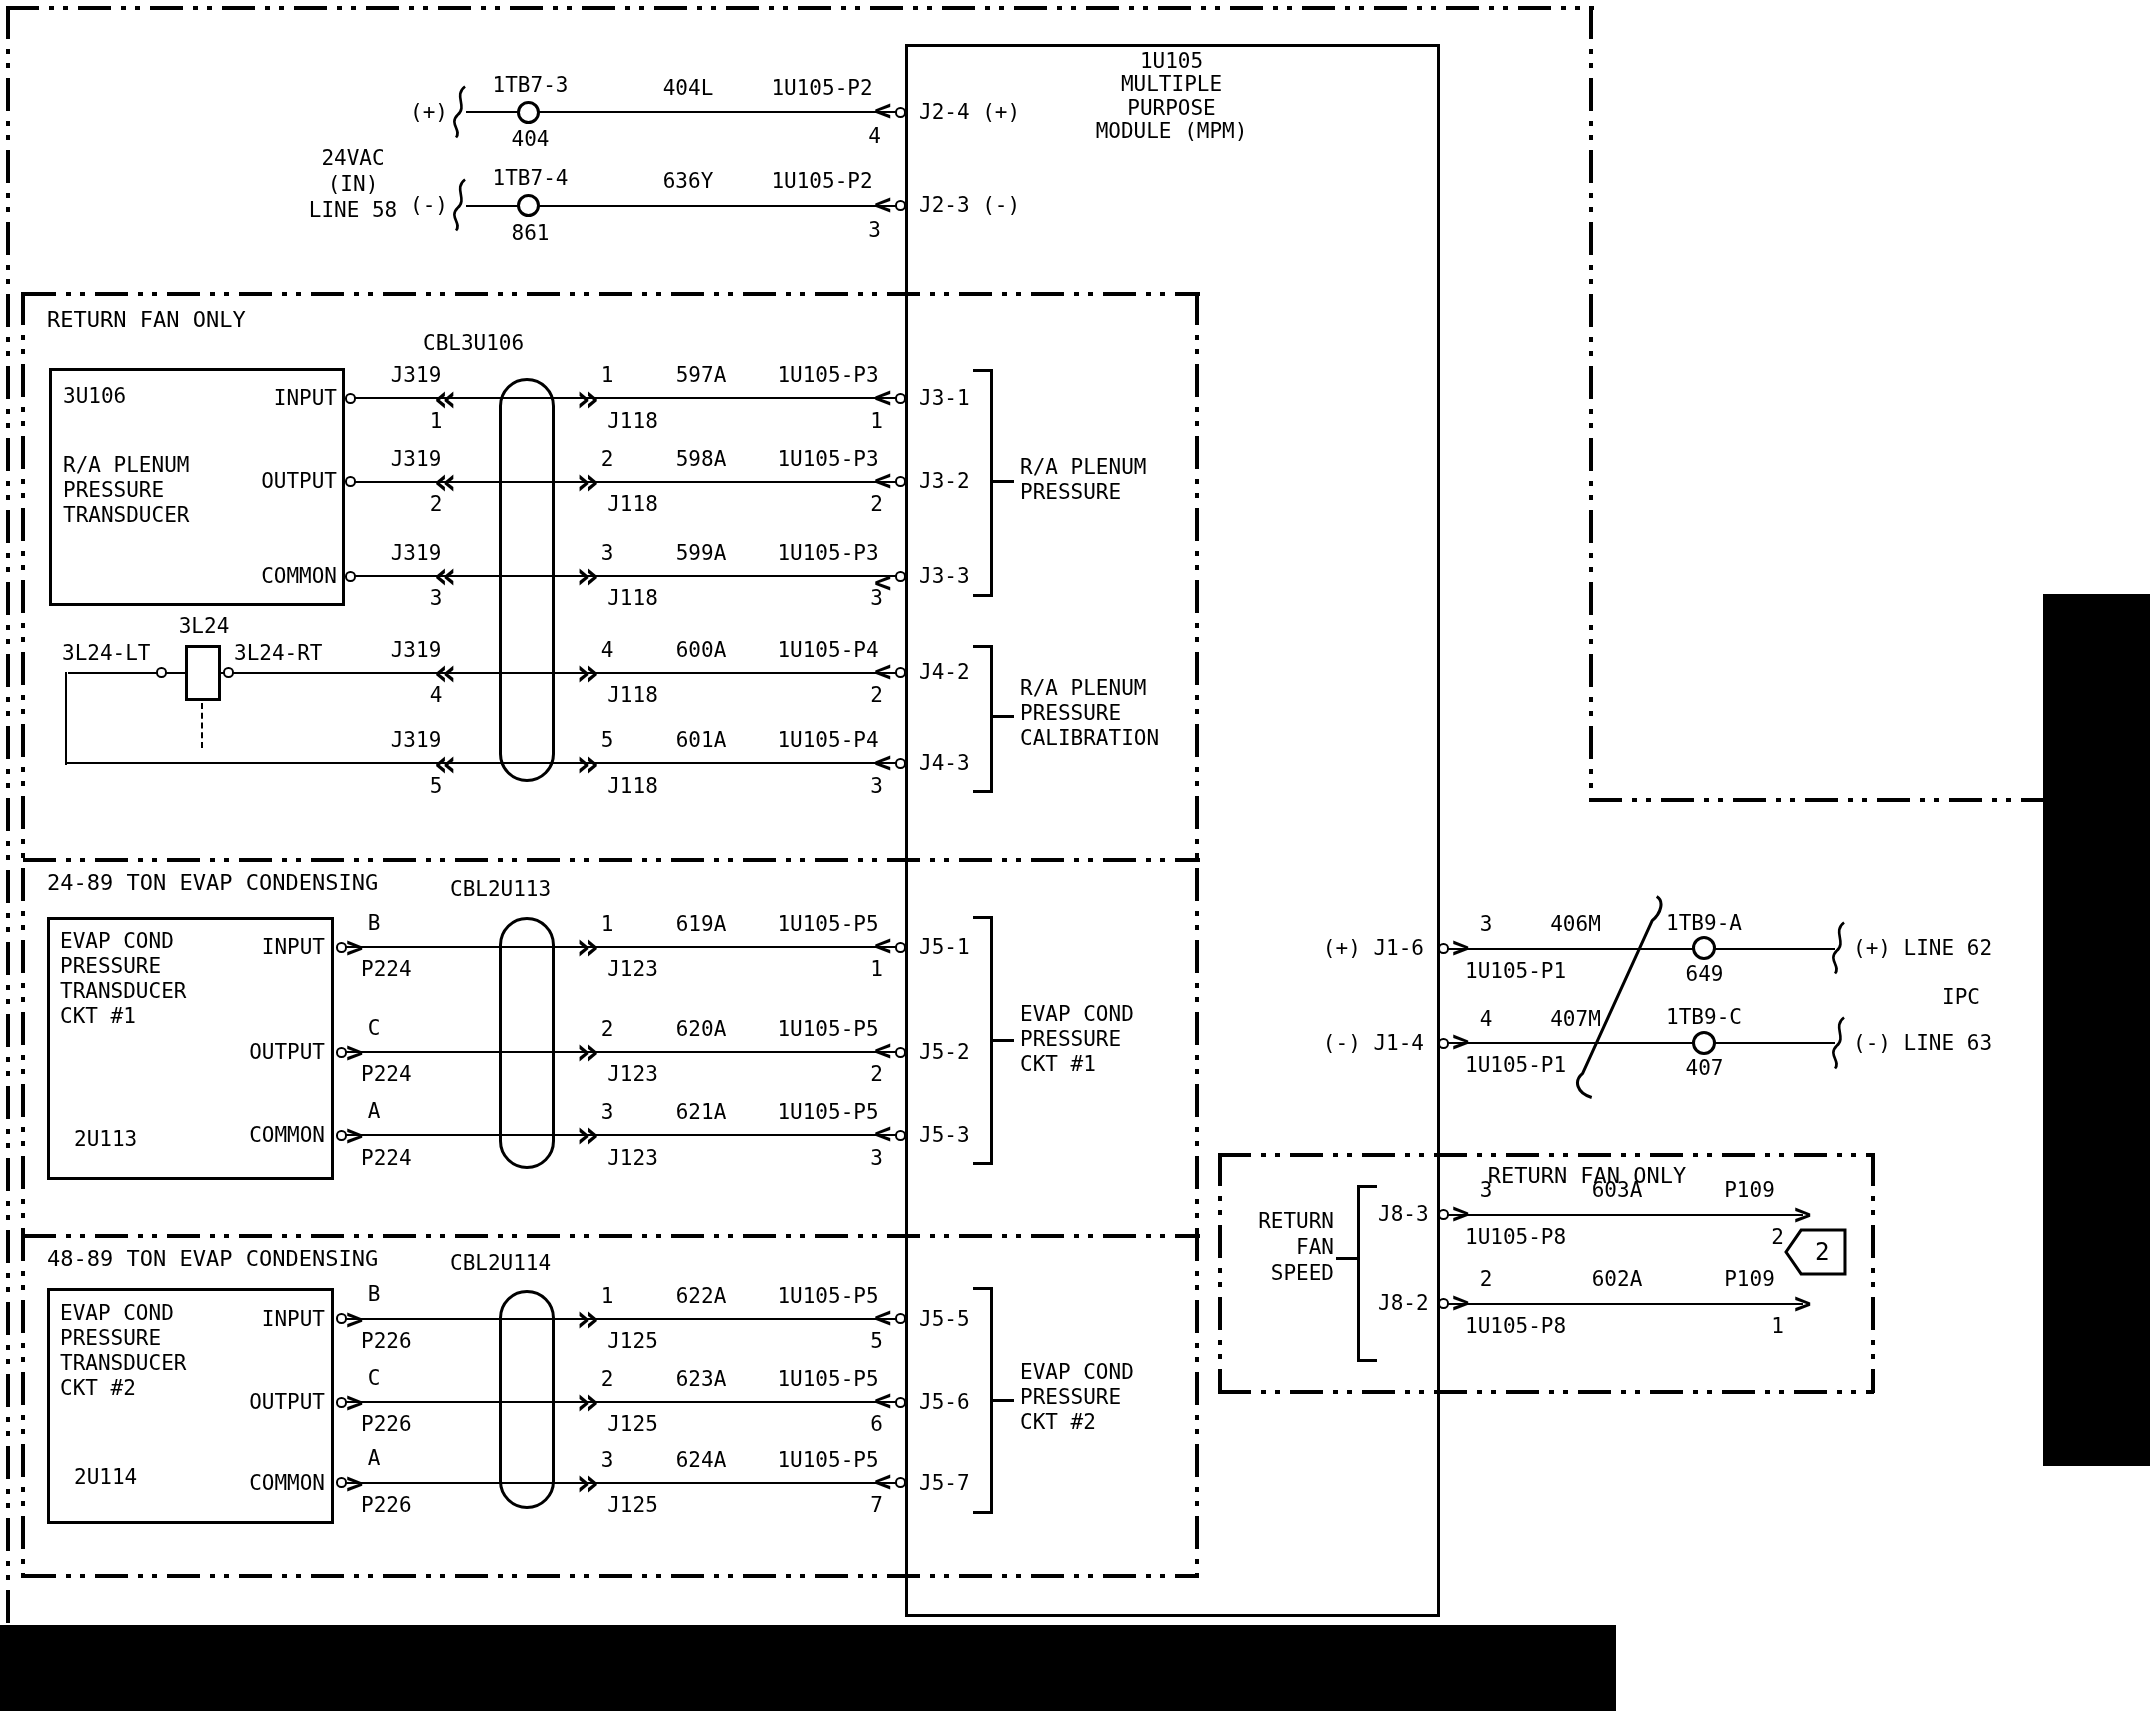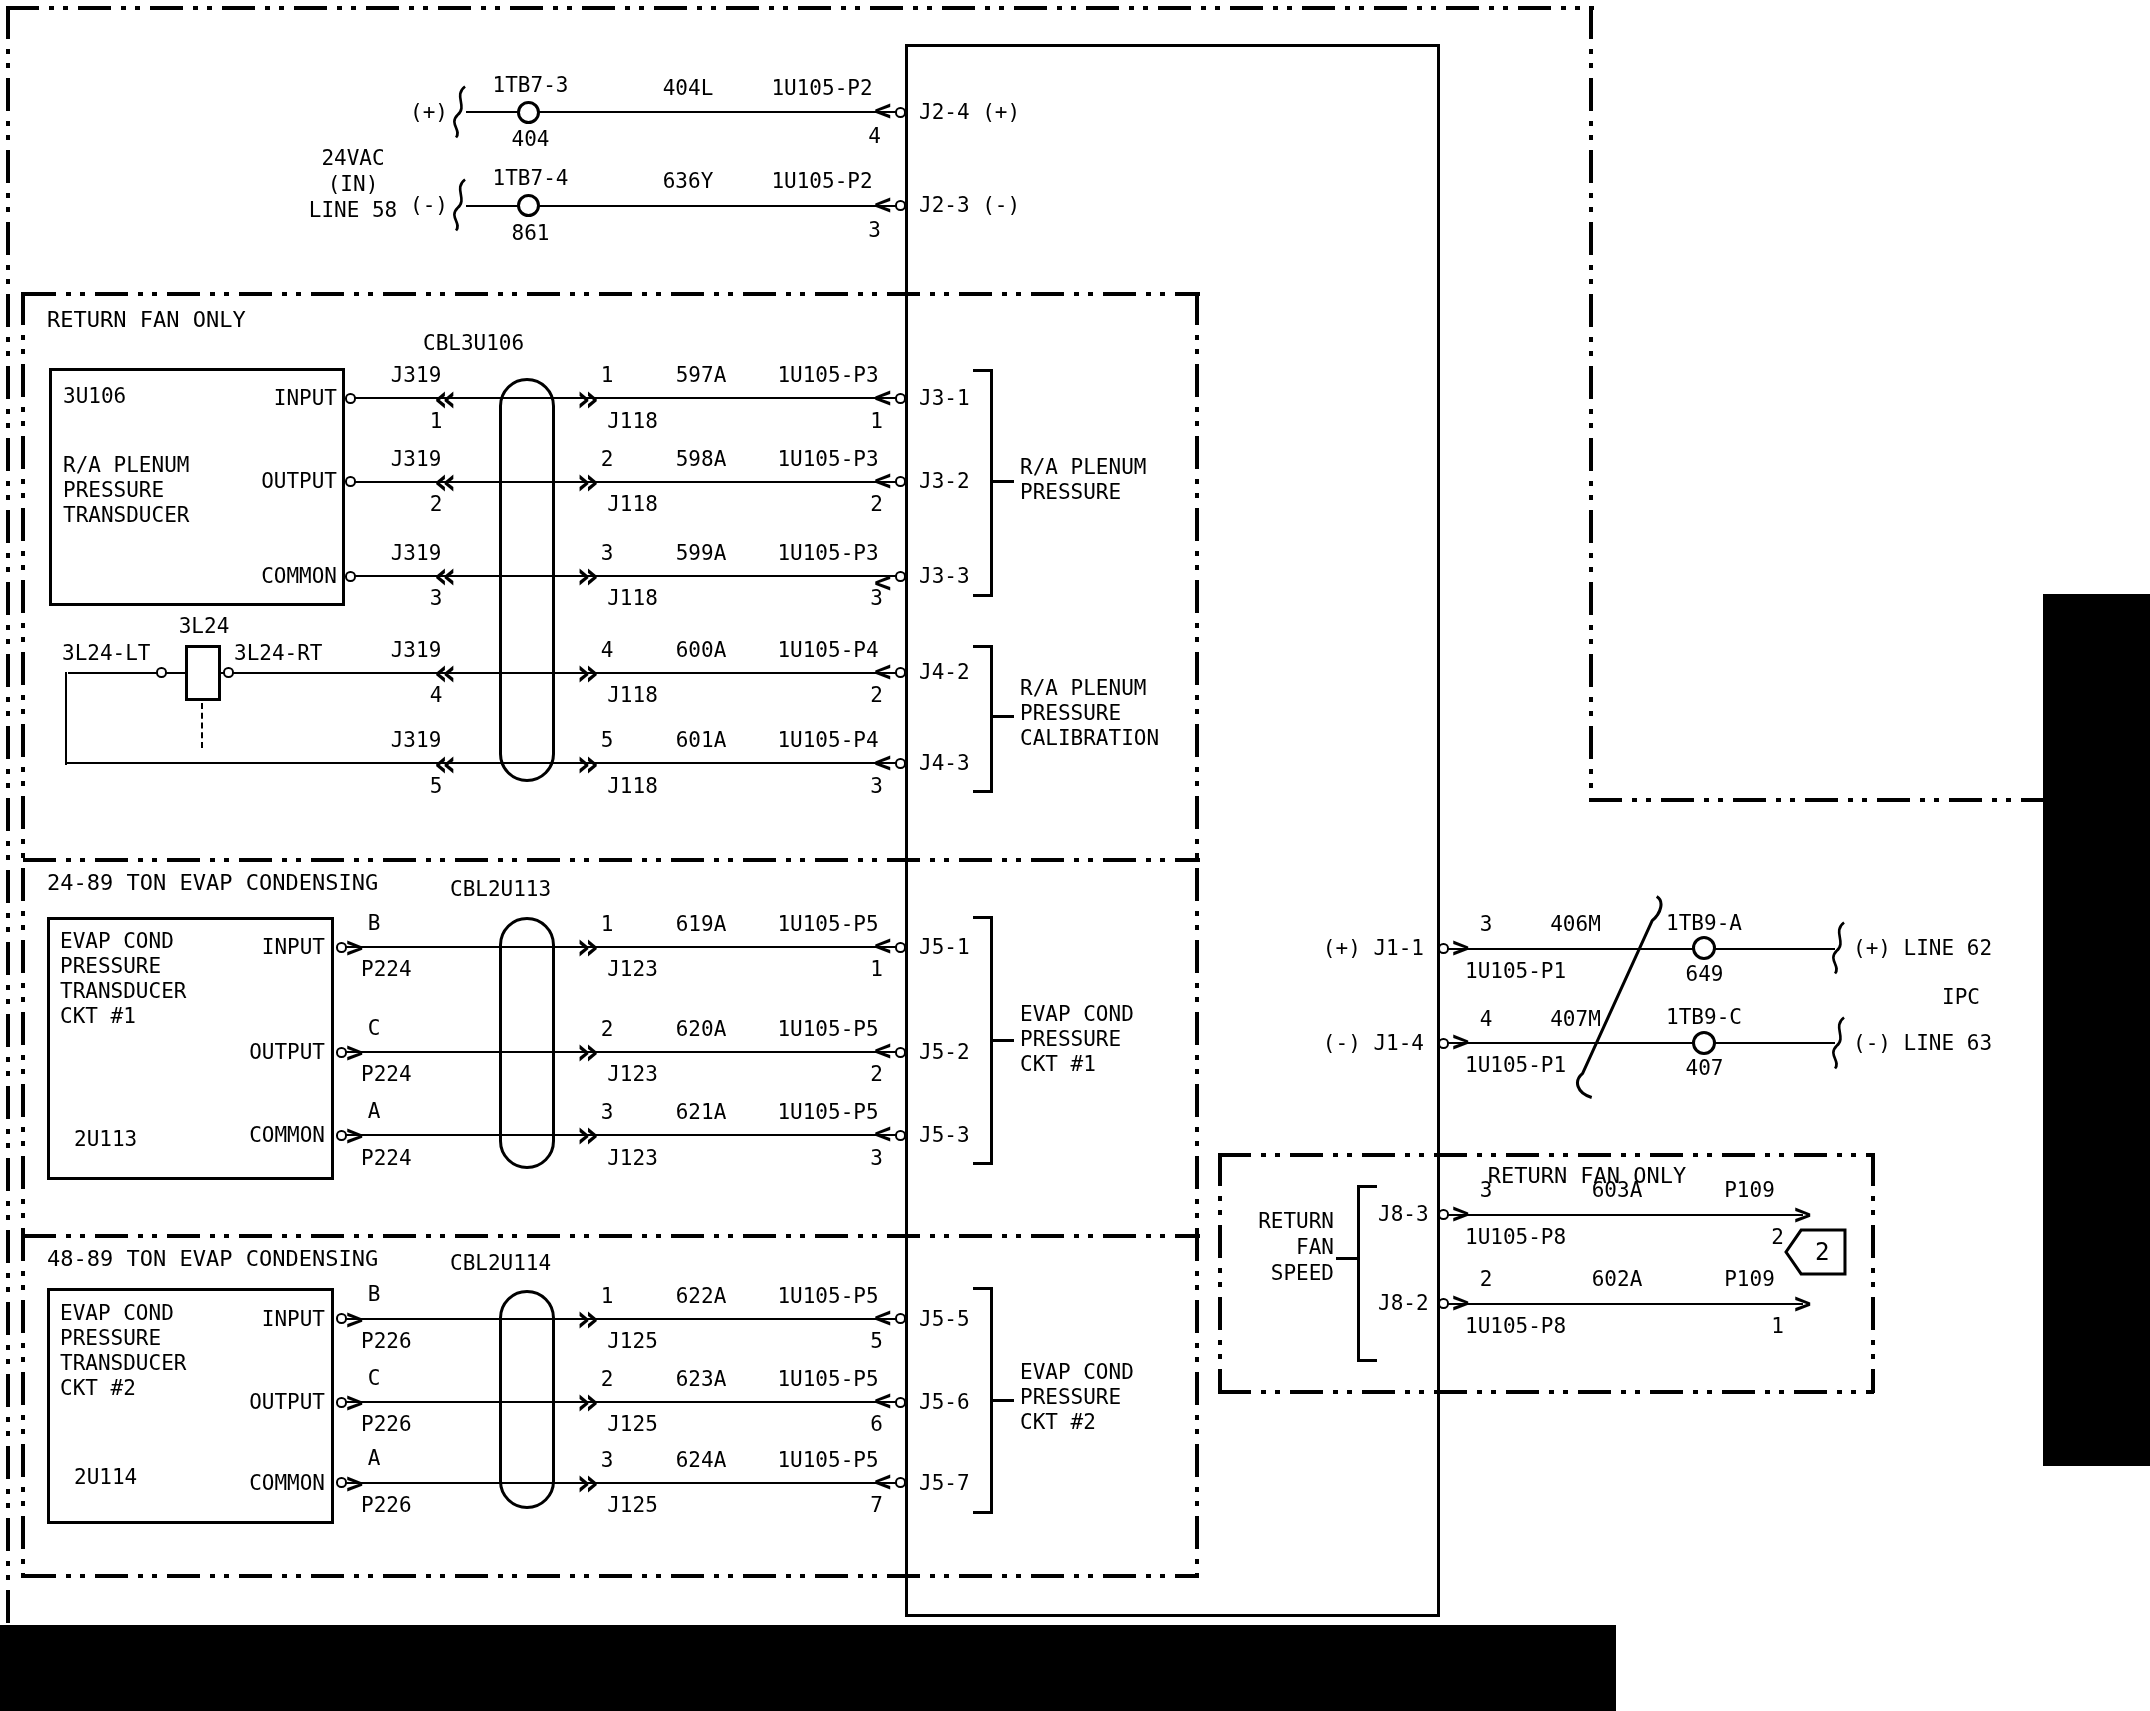--- a/index.html
+++ b/index.html
@@ -44,20 +44,24 @@
   <div class="hdd" style="left:1589px;top:798px;width:456px"></div>
 
   <div class="hdd" style="left:23px;top:292px;width:1177px"></div>
   <div class="hdd" style="left:23px;top:858px;width:1177px"></div>
   <div class="hdd" style="left:23px;top:1234px;width:1177px"></div>
   <div class="hdd" style="left:23px;top:1574px;width:1173px"></div>
   <div class="vdd" style="left:21px;top:292px;height:1286px"></div>
   <div class="vdd" style="left:1195px;top:292px;height:1286px"></div>
 
   <div class="solidbox" style="left:905px;top:44px;width:535px;height:1573px"></div>
+  <div class="lb c" style="left:945px;top:50px;width:453px;line-height:23.4px">1U105
+MULTIPLE
+PURPOSE
+MODULE (MPM)</div>
 
   <div class="lb c" style="left:302px;top:145px;width:102px;line-height:26px">24VAC
 (IN)
 LINE 58</div>
 
   <div class="lb c" style="left:407px;top:100px;width:44px">(+)</div>
   <svg class="ov" style="left:450px;top:85px" width="19.6" height="54" viewBox="0 0 26 72">
       <path d="M20 2 C4 14 24 28 10 40 C-2 52 16 60 8 70" fill="none" stroke="#000" stroke-width="3.5"></path>
     </svg>
   <div class="wire" style="left:466px;top:111px;width:439px"></div>
@@ -312,21 +316,21 @@
   <div class="schev" style="left:874px;top:1463px">&lt;</div>
   <div class="circ" style="left:895px;top:1477px"></div>
   <div class="lb" style="left:919px;top:1471px">J5-7</div>
 
   <div class="brkR" style="left:973px;top:1287px;height:227px"></div>
   <div class="tick" style="left:993px;top:1399px;width:21px"></div>
   <div class="lb" style="left:1020px;top:1360px;line-height:25px">EVAP COND
 PRESSURE
 CKT #2</div>
 
-  <div class="lb r" style="left:1273px;top:936px;width:151px">(+) J1-1</div>
+  <div class="lb r" style="left:1273px;top:936px;width:151px">(+) J1-6</div>
   <div class="circ" style="left:1438px;top:943px"></div>
   <div class="schev" style="left:1452px;top:929px">&gt;</div>
   <div class="lb c" style="left:1469px;top:912px;width:34px">3</div>
   <div class="lb" style="left:1465px;top:959px">1U105-P1</div>
   <div class="wire" style="left:1448px;top:948px;width:387px"></div>
   <div class="lb c" style="left:1519px;top:912px;width:113px">406M</div>
   <div class="lb c" style="left:1640px;top:911px;width:128px">1TB9-A</div>
   <div class="lb c" style="left:1661px;top:962px;width:87px">649</div>
   <div class="tcirc" style="left:1692px;top:936px;width:24px;height:24px"></div>
   <svg class="ov" style="left:1829px;top:921px" width="19.6" height="54" viewBox="0 0 26 72">

